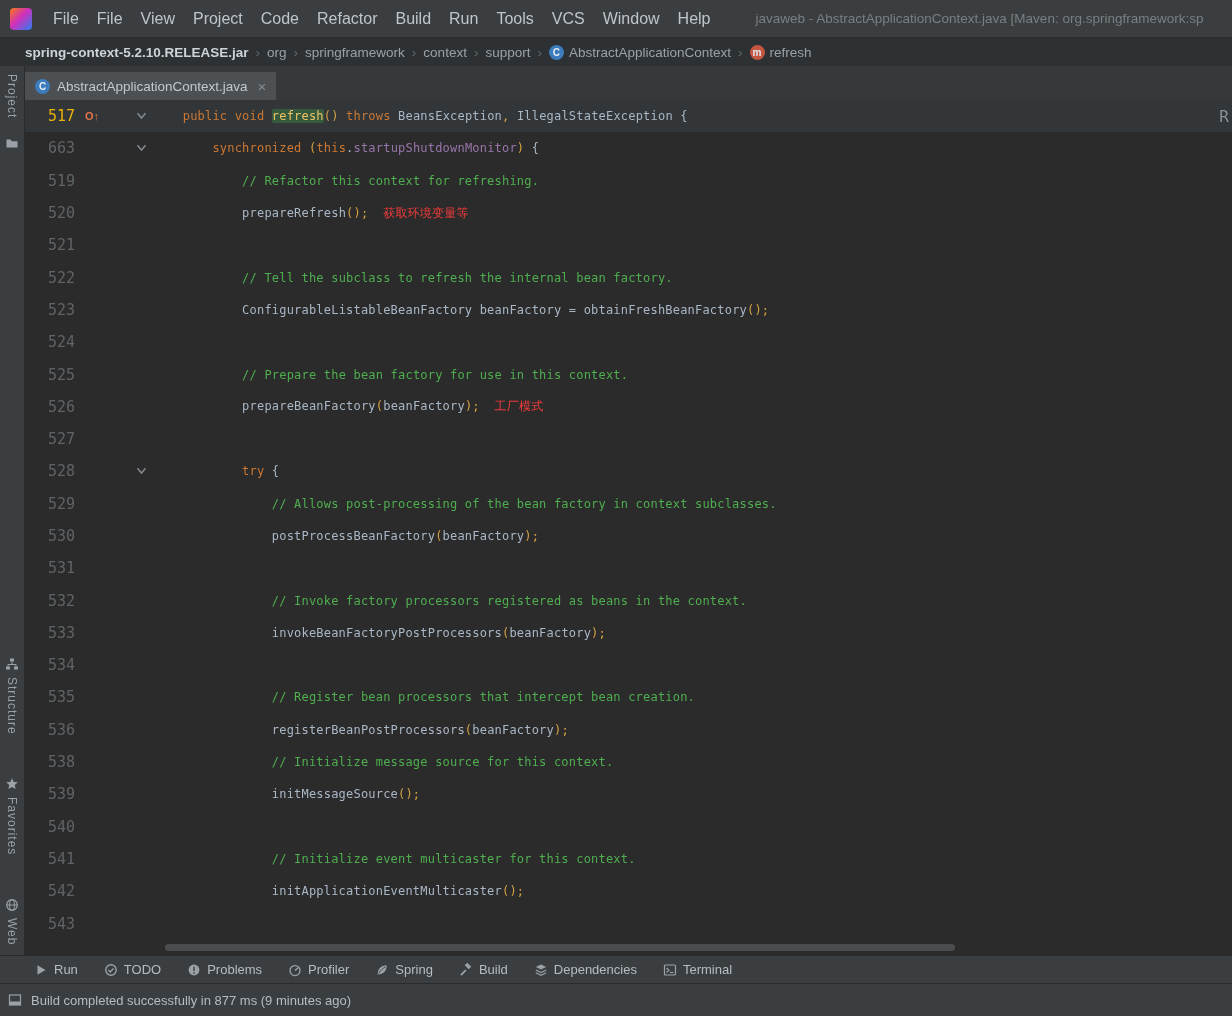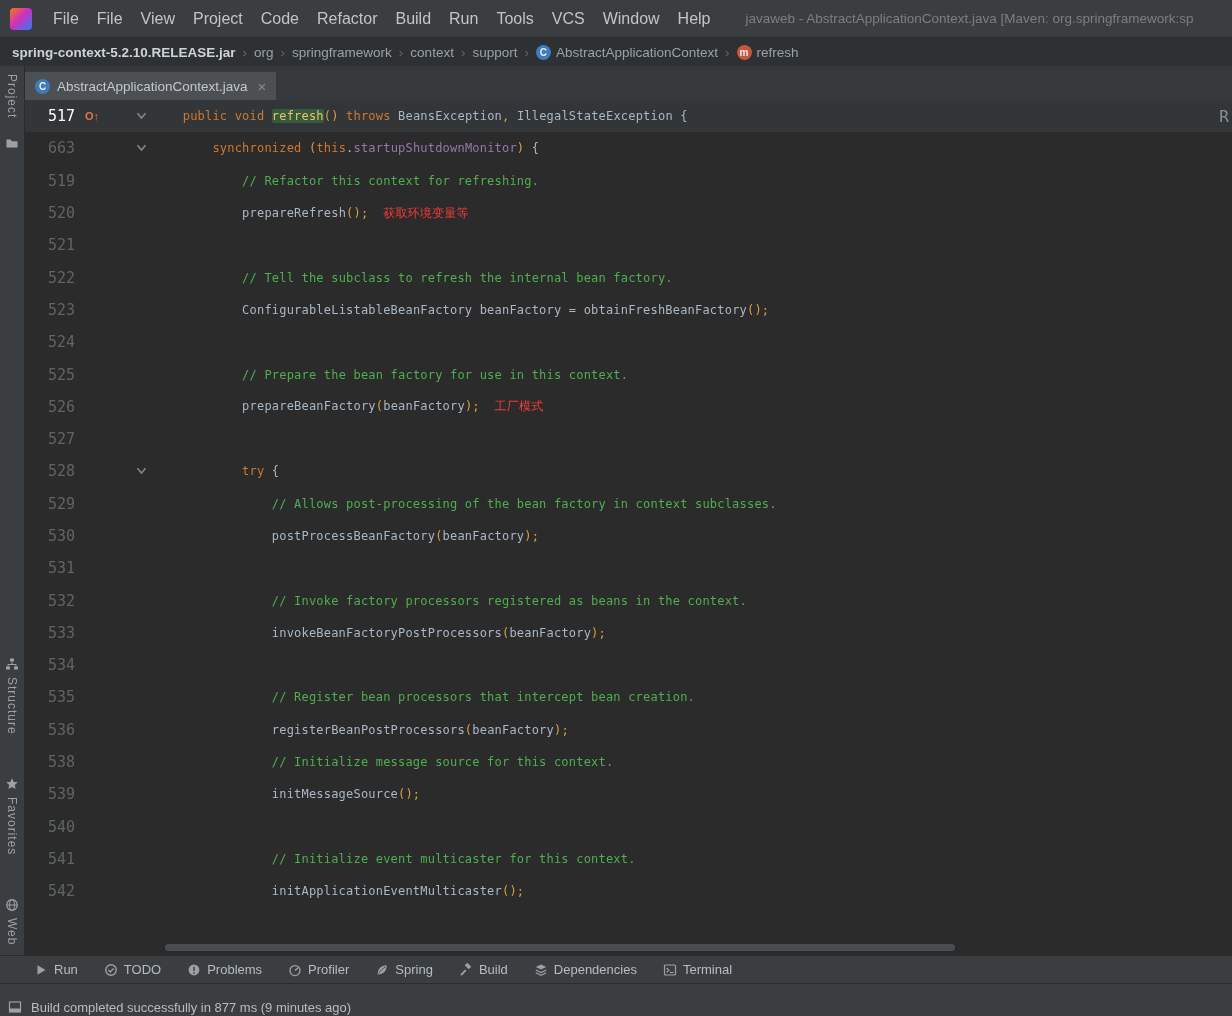--- a/index.html
+++ b/index.html
@@ -5,24 +5,24 @@
   *{margin:0;padding:0;box-sizing:border-box}
   html,body{background:#2b2b2b}
   body{width:1232px;height:1016px;overflow:hidden;font-family:"Liberation Sans",sans-serif}
   .app{width:1232px;height:1016px;display:flex;flex-direction:column;color:#b6bcc1}
 
   
   .menubar{height:38px;background:var(--ui-bg,#3b3e40);border-bottom:1px solid #292c2e;display:flex;align-items:center;padding:0 10px;flex:none}
   .logo{width:22px;height:22px;border-radius:4px;background:linear-gradient(135deg,#f97a12,#d12fbb 45%,#2b7ff2);margin-right:12px;flex:none}
   .menu-items{display:flex;align-items:center}
   .menu-item{padding:0 9px;font-size:16px;color:#c0c5c9;white-space:nowrap}
-  .window-title{margin-left:26px;color:#7a7f83;font-size:13.5px;white-space:nowrap;overflow:hidden;flex:1}
-
-  
-  .bcbar{height:28px;background:#2d3133;display:flex;align-items:center;padding:0 8px;font-size:13.5px;flex:none}
+  .window-title{margin-left:36px;color:#7a7f83;font-size:13.5px;white-space:nowrap;overflow:hidden;flex:1}
+
+  
+  .bcbar{height:28px;background:#2d3133;display:flex;align-items:center;padding:0 21px;font-size:13.5px;flex:none}
   .bc-item{display:inline-flex;align-items:center;gap:5px;color:#9aa1a8;padding:0 4px;white-space:nowrap}
   .bc-item.bold{font-weight:bold;color:#ced3d8}
   .bc-sep{color:#62676b;padding:0 3px}
   .sym-ico{width:15px;height:15px;border-radius:50%;display:inline-flex;align-items:center;justify-content:center;font-size:10px;font-weight:bold;color:#e6ecf2;flex:none;font-family:"Liberation Sans",sans-serif}
   .sym-ico.class{background:#3d7dbd}
   .sym-ico.method{background:#c4573f}
 
   
   .mid{flex:1;display:flex;min-height:0}
   .stripe{width:25px;background:var(--ui-bg,#3b3e40);border-right:1px solid #292c2e;display:flex;flex-direction:column;align-items:center;padding:8px 0 10px;flex:none}
@@ -36,21 +36,21 @@
   .tabbar{height:34px;background:#36393b;display:flex;align-items:flex-end;flex:none}
   .tab{height:28px;background:#4c5052;display:flex;align-items:center;gap:7px;padding:0 10px;font-size:13.5px;color:#c2c8ce}
   .tab-close{color:#878d92;font-size:15px;margin-left:3px}
 
   
   .editor{flex:1;position:relative;overflow:hidden;background:var(--editor-bg,#2b2b2b);font-family:"DejaVu Sans Mono",monospace}
   .line{height:32.3px;display:flex;align-items:center;white-space:pre}
   .line.current{background:var(--current-line,#323639)}
   .gut{width:128px;flex:none;display:flex;align-items:center;height:100%}
   .num{width:50px;text-align:right;font-size:15px;color:#5f6468}
-  .line.current .num{color:#ffffff}
+  .line.current .num{color:#eab308}
   .gut-icons{flex:1;display:flex;align-items:center;height:100%;padding:0 6px 0 10px}
   .ovr{color:#e8734a;font-size:11px;font-weight:bold;font-family:"Liberation Sans",sans-serif}
   .fold{margin-left:auto;display:flex;align-items:center}
   .code{font-size:12px;letter-spacing:.2px;color:var(--plain,#a9b7c6)}
   .t-k{color:var(--keyword,#cc7832)}
   .t-p{color:var(--plain,#a9b7c6)}
   .t-c{color:var(--comment-green,#4fae4f)}
   .t-f{color:var(--field-purple,#9876aa)}
   .t-y{color:var(--punctuation-gold,#d5a142)}
   .t-r{color:var(--annotation-red,#f43b3b)}
@@ -58,21 +58,21 @@
   .t-hl{background:var(--highlight-bg,#37593c);border-radius:2px}
   .edge-text{position:absolute;top:7px;right:3px;color:#8a9199;font-size:16px}
   .hscroll{position:absolute;bottom:4px;left:140px;width:790px;height:7px;background:#595d5f;border-radius:4px;opacity:.7}
 
   
   .twbar{height:28px;background:var(--ui-bg,#3b3e40);border-top:1px solid #292c2e;display:flex;align-items:center;padding:0 14px 0 34px;flex:none}
   .twitems{display:flex;align-items:center;gap:26px}
   .tw-btn{display:inline-flex;align-items:center;gap:6px;font-size:13px;color:#b6bcc1;white-space:nowrap}
   .ico{display:inline-flex;width:14px;height:14px;flex:none}
   .ico svg{width:14px;height:14px}
-  .statusbar{height:24px;background:var(--ui-bg,#3b3e40);border-top:1px solid #292c2e;display:flex;align-items:flex-start;padding:16px 8px;gap:9px;font-size:13px;color:#b6bcc1;flex:none}
+  .statusbar{height:24px;background:var(--ui-bg,#3b3e40);border-top:1px solid #292c2e;display:flex;align-items:center;padding:16px 8px;gap:9px;font-size:13px;color:#b6bcc1;flex:none}
 </style>
 </head>
 <body>
 
 <div class="app">
 
   <div class="menubar">
     <div class="logo"></div>
     <div class="menu-items">
         <span class="menu-item">File</span>
@@ -202,20 +202,21 @@
             <div class="line"><div class="gut"><span class="num">532</span><span class="gut-icons"></span></div><span class="code"><span class="t-p">                </span><span class="t-c">// Invoke factory processors registered as beans in the context.</span></span></div>
             <div class="line"><div class="gut"><span class="num">533</span><span class="gut-icons"></span></div><span class="code"><span class="t-p">                </span><span class="t-p">invokeBeanFactoryPostProcessors</span><span class="t-y">(</span><span class="t-p">beanFactory</span><span class="t-y">);</span></span></div>
             <div class="line"><div class="gut"><span class="num">534</span><span class="gut-icons"></span></div><span class="code"></span></div>
             <div class="line"><div class="gut"><span class="num">535</span><span class="gut-icons"></span></div><span class="code"><span class="t-p">                </span><span class="t-c">// Register bean processors that intercept bean creation.</span></span></div>
             <div class="line"><div class="gut"><span class="num">536</span><span class="gut-icons"></span></div><span class="code"><span class="t-p">                </span><span class="t-p">registerBeanPostProcessors</span><span class="t-y">(</span><span class="t-p">beanFactory</span><span class="t-y">);</span></span></div>
             <div class="line"><div class="gut"><span class="num">538</span><span class="gut-icons"></span></div><span class="code"><span class="t-p">                </span><span class="t-c">// Initialize message source for this context.</span></span></div>
             <div class="line"><div class="gut"><span class="num">539</span><span class="gut-icons"></span></div><span class="code"><span class="t-p">                </span><span class="t-p">initMessageSource</span><span class="t-y">();</span></span></div>
             <div class="line"><div class="gut"><span class="num">540</span><span class="gut-icons"></span></div><span class="code"></span></div>
             <div class="line"><div class="gut"><span class="num">541</span><span class="gut-icons"></span></div><span class="code"><span class="t-p">                </span><span class="t-c">// Initialize event multicaster for this context.</span></span></div>
             <div class="line"><div class="gut"><span class="num">542</span><span class="gut-icons"></span></div><span class="code"><span class="t-p">                </span><span class="t-p">initApplicationEventMulticaster</span><span class="t-y">();</span></span></div>
+            <div class="line"><div class="gut"><span class="num">543</span><span class="gut-icons"></span></div><span class="code"></span></div>
           </div>
         <span class="edge-text">R</span>
         <div class="hscroll"></div>
       </div>
     </div>
   </div>
 
   <div class="twbar">
     <div class="twitems">
         <span class="tw-btn">

